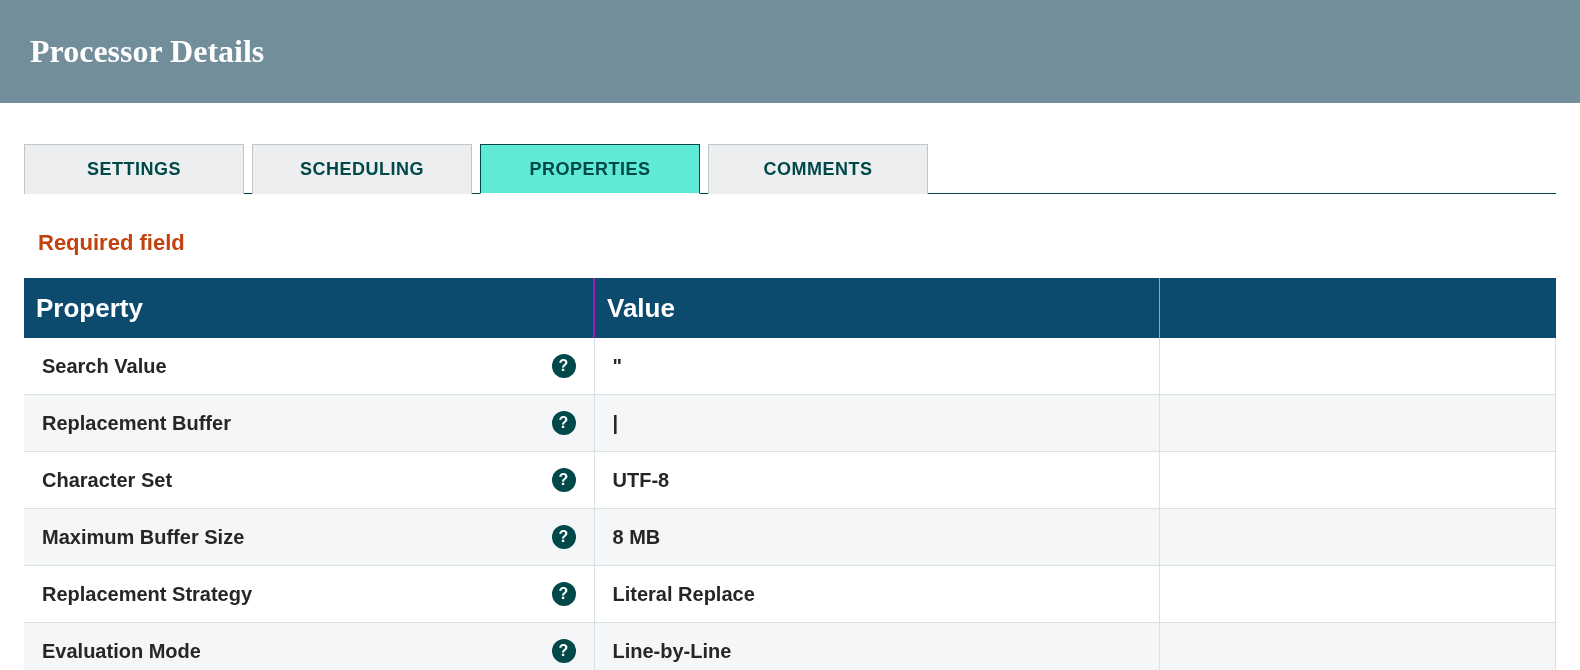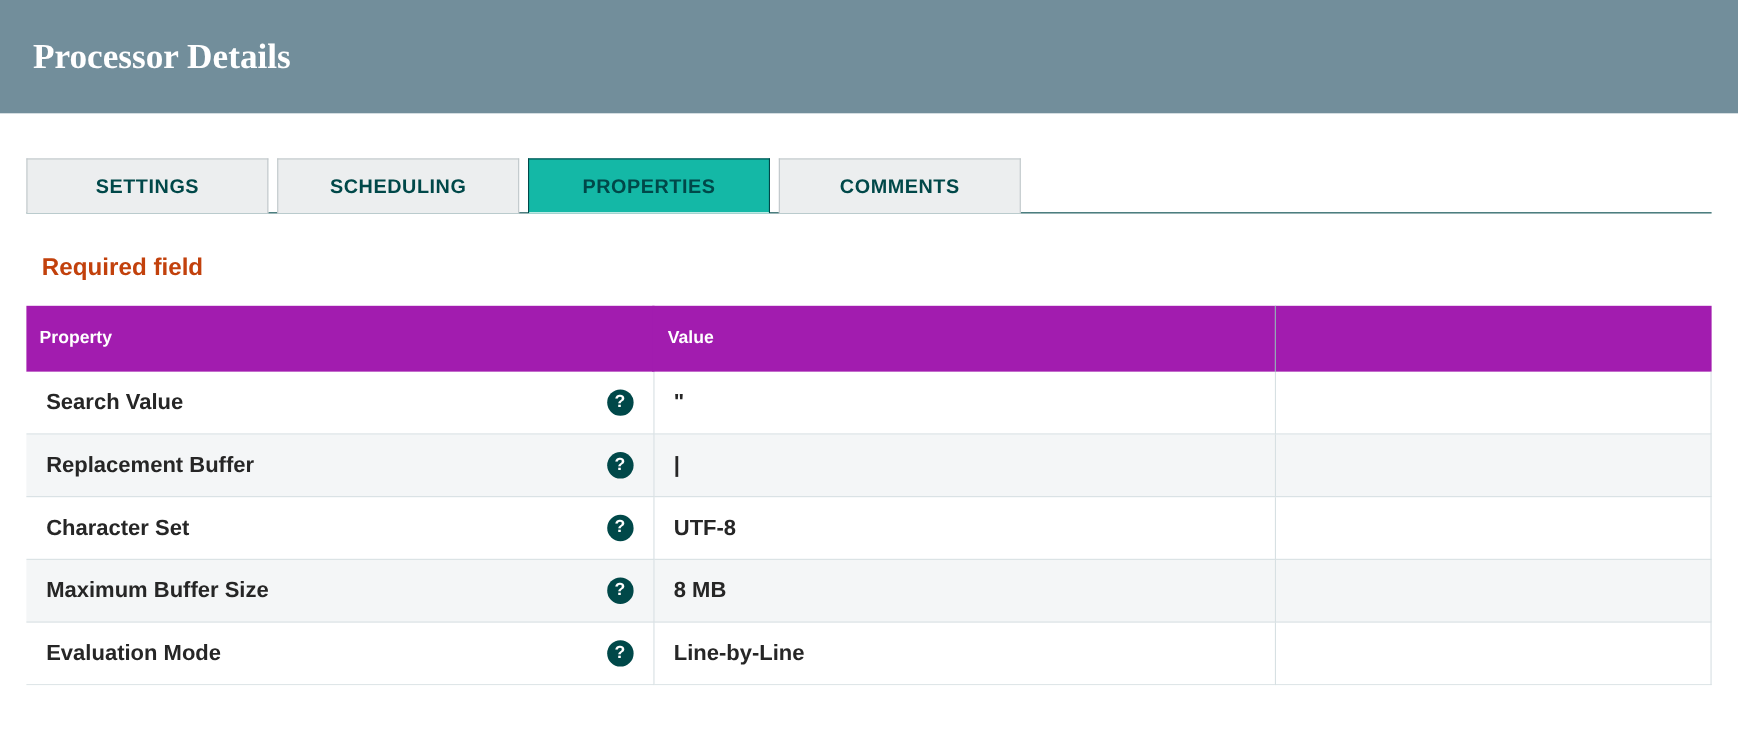--- a/index.html
+++ b/index.html
@@ -41,39 +41,39 @@
     color: #004849;
     font-weight: 600;
     font-size: 18px;
     letter-spacing: 0.5px;
     cursor: pointer;
     margin-right: 8px;
     position: relative;
     top: 1px;
   }
   .tab.active {
-    background: #14b8a6;
+    background: #5eead4;
     border: 1px solid #004849;
     border-bottom: 1px solid #fff;
     color: #004849;
   }
   .section-label {
     font-size: 22px;
     font-weight: 700;
     color: #c2410c;
     margin: 36px 0 22px 14px;
   }
   .table {
     width: 100%;
     border-collapse: collapse;
   }
   .thead-row {
-    background: #a21caf;
+    background: #0c4a6e;
     color: #fff;
-    font-size: 16px;
+    font-size: 26px;
     font-weight: 700;
     height: 60px;
   }
   .thead-row th {
     text-align: left;
     padding: 0 12px;
     font-weight: 600;
   }
   .col-prop { width: 570px; }
   .col-val { width: 565px; border-left: 2px solid #a21caf; border-right: 1px solid #91a9b3;}
@@ -186,20 +186,30 @@
               <span>Maximum Buffer Size</span>
               <span class="help-icon">?</span>
             </div>
           </td>
           <td class="val-cell"><span>8 MB</span></td>
           <td class="extra-cell"></td>
         </tr>
         <tr class="tbody-row">
           <td>
             <div class="prop-cell-inner">
+              <span>Replacement Strategy</span>
+              <span class="help-icon">?</span>
+            </div>
+          </td>
+          <td class="val-cell"><span>Literal Replace</span></td>
+          <td class="extra-cell"></td>
+        </tr>
+        <tr class="tbody-row">
+          <td>
+            <div class="prop-cell-inner">
               <span>Evaluation Mode</span>
               <span class="help-icon">?</span>
             </div>
           </td>
           <td class="val-cell"><span>Line-by-Line</span></td>
           <td class="extra-cell"></td>
         </tr>
       </tbody>
   </table>
 

